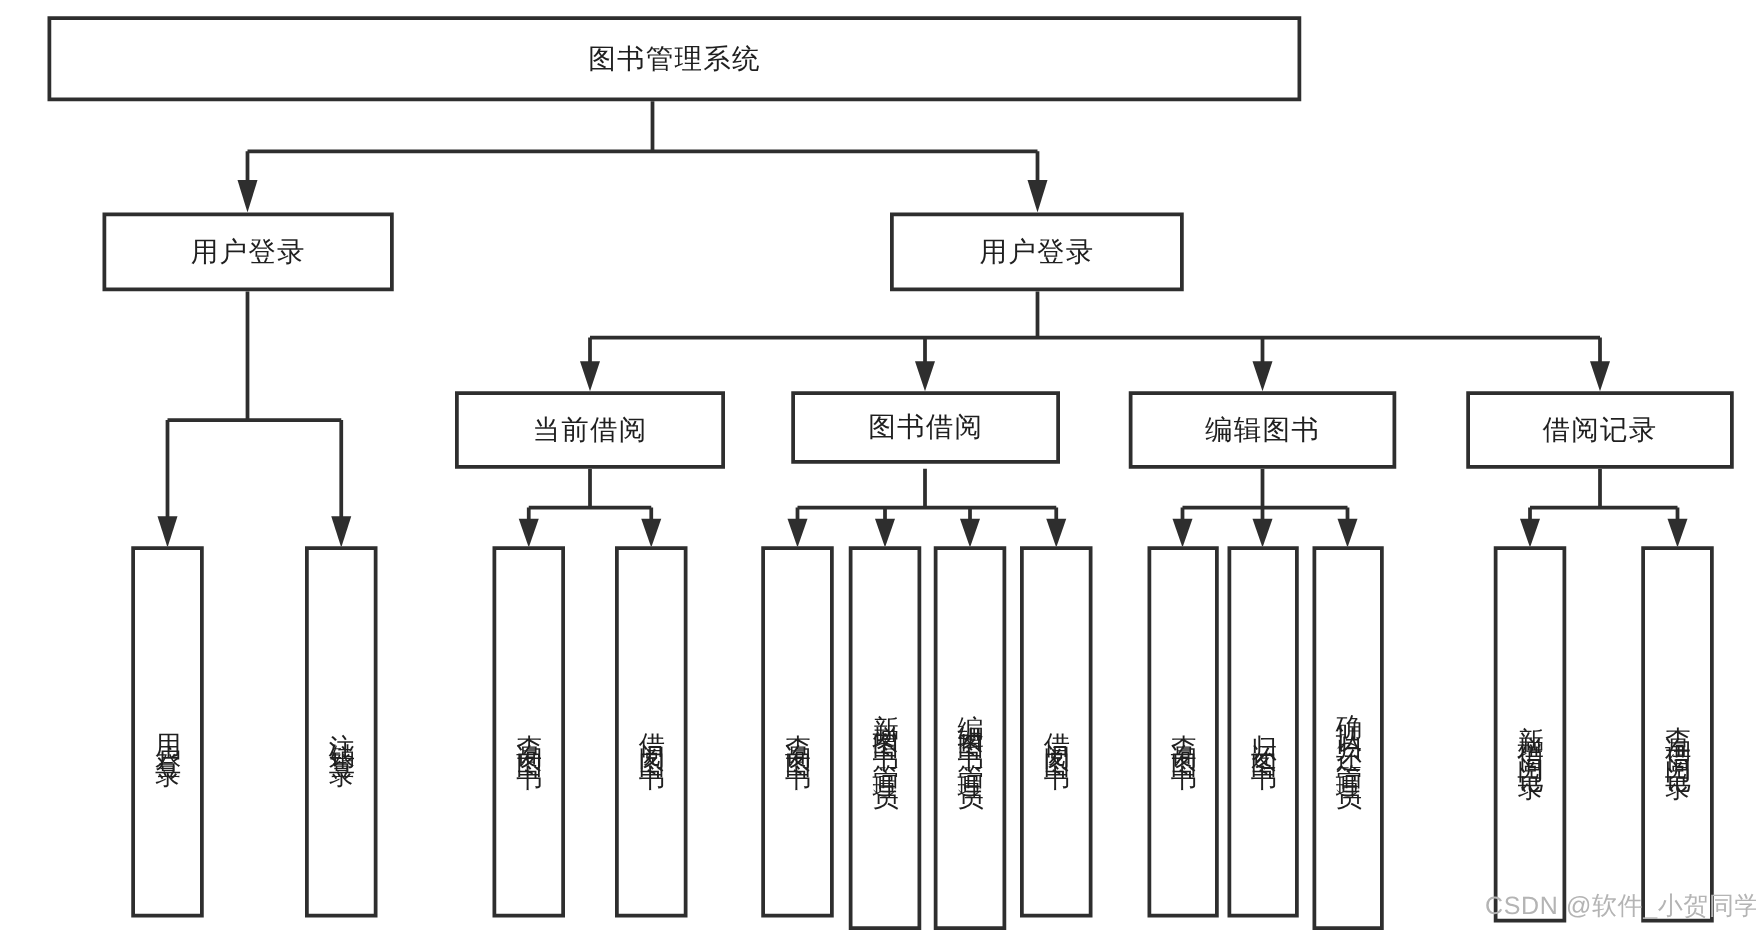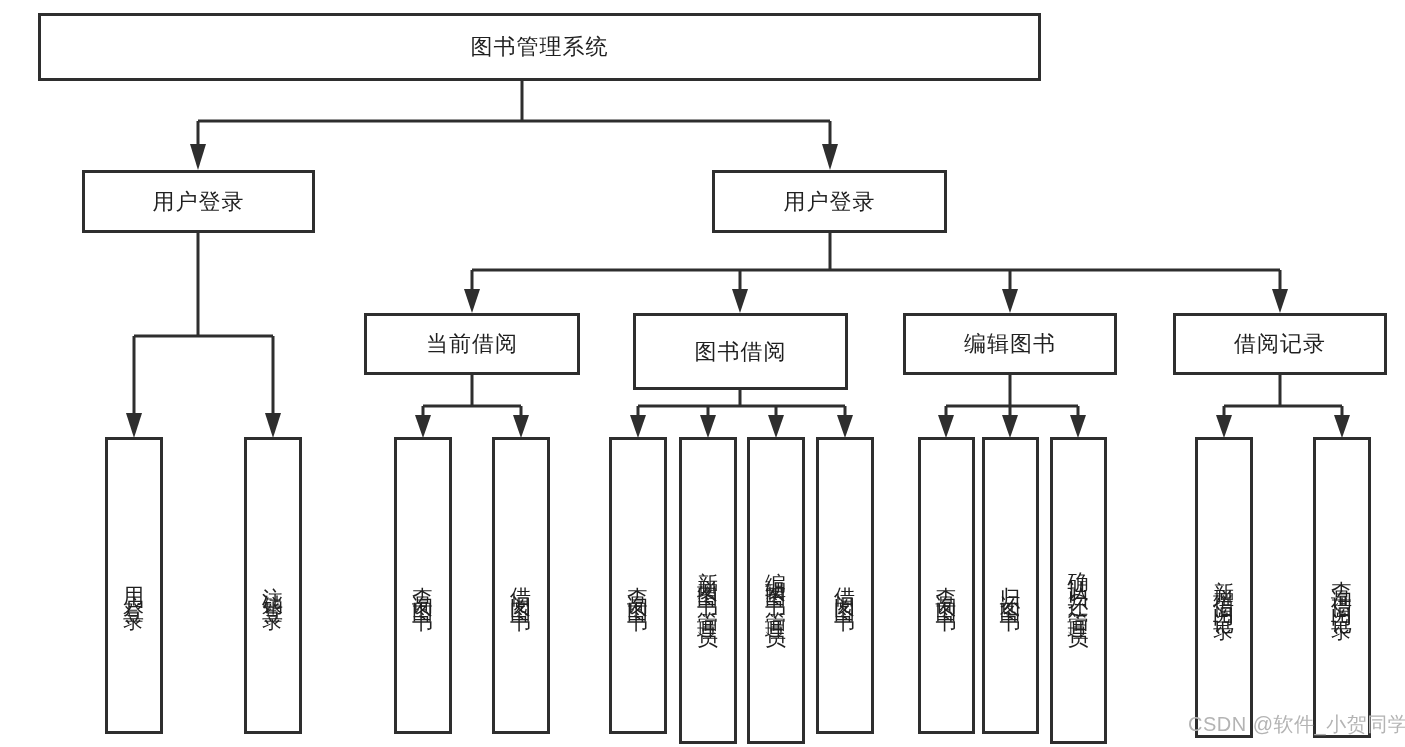--- a/index.html
+++ b/index.html
@@ -17,21 +17,21 @@
     writing-mode:vertical-rl;line-height:1;font-size:21px;letter-spacing:8px;
     white-space:nowrap;
   }
   
   #n-root{left:38px;top:13px;width:1003px;height:68px;}
   
   #n-login{left:82px;top:170px;width:233px;height:63px;}
   #n-mgmt{left:712px;top:170px;width:235px;height:63px;}
   
   #n-rec{left:364px;top:313px;width:216px;height:62px;}
-  #n-borrow{left:633px;top:313px;width:215px;height:77px;font-family:Liberation Mono, monospace;}
+  #n-borrow{left:633px;top:313px;width:215px;height:58px;font-family:Liberation Mono, monospace;}
   #n-current{left:903px;top:313px;width:214px;height:62px;}
   #n-records{left:1173px;top:313px;width:214px;height:62px;}
   
   .leaf{top:437px;width:58px;height:297px;}
   #v1{left:105px;} #v2{left:244px;}
   #v3{left:394px;} #v4{left:492px;}
   #v5{left:609px;}
   #v6{left:679px;height:307px;}
   #v7{left:747px;height:307px;}
   #v8{left:816px;}

